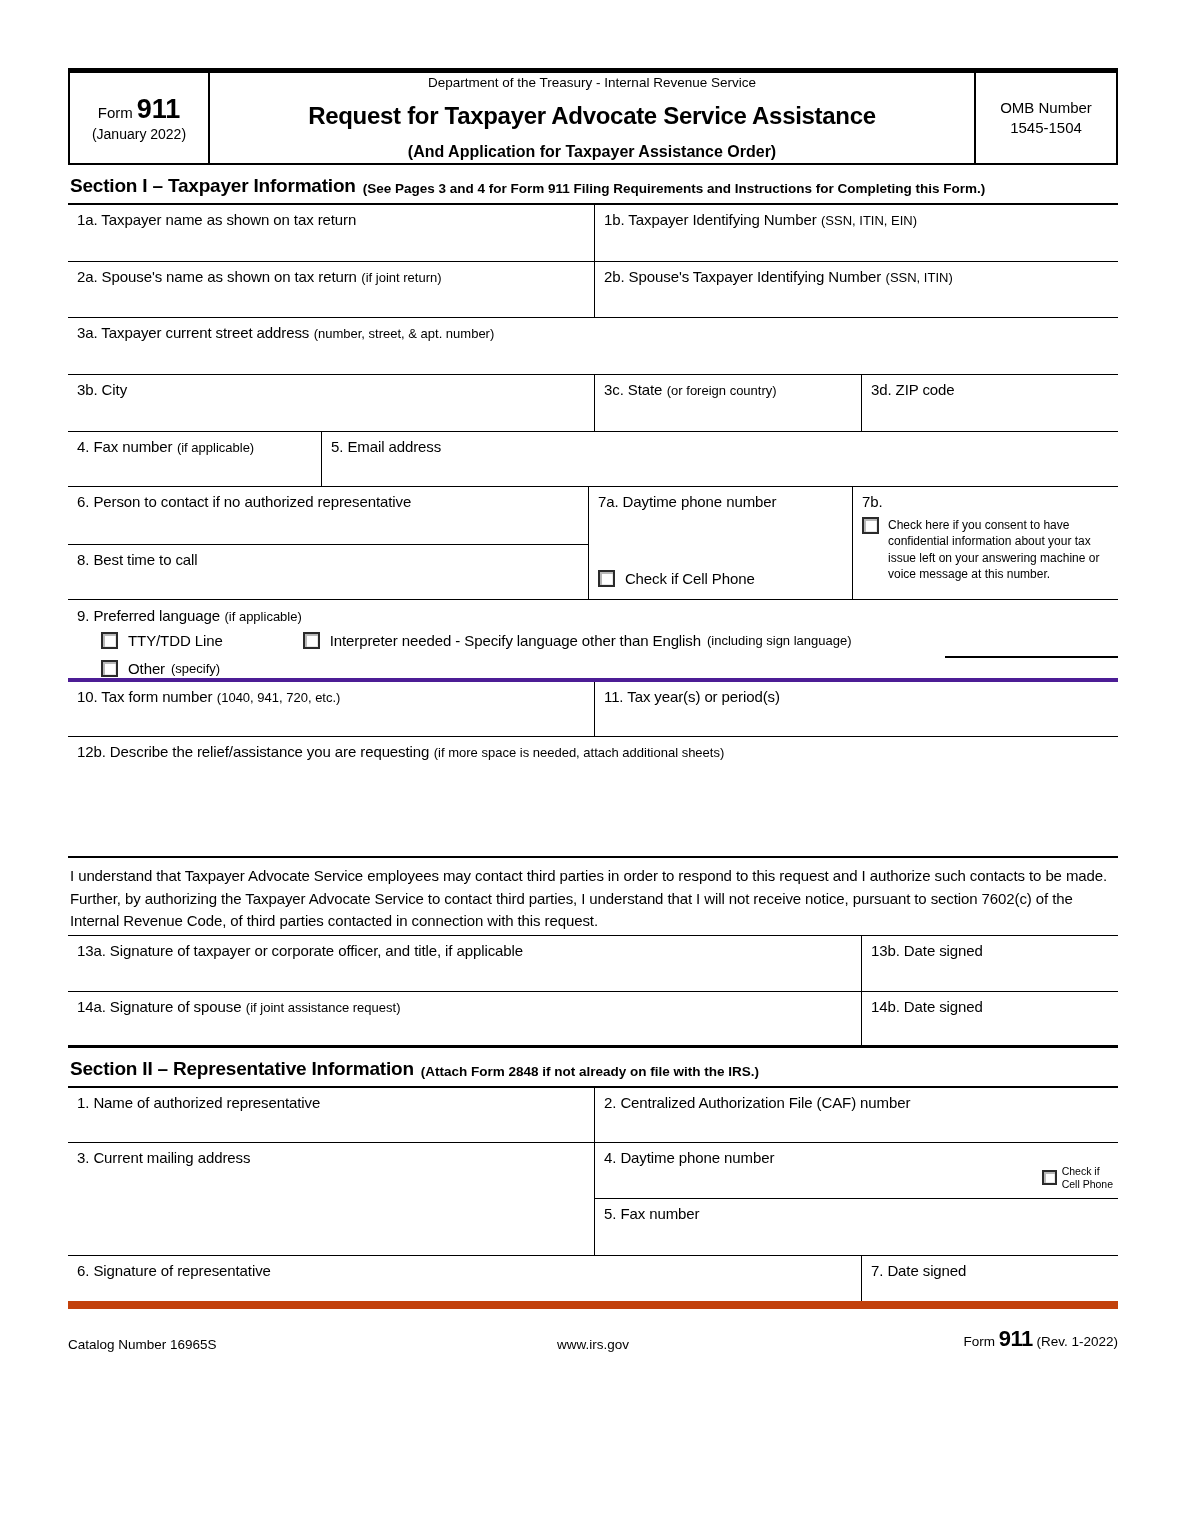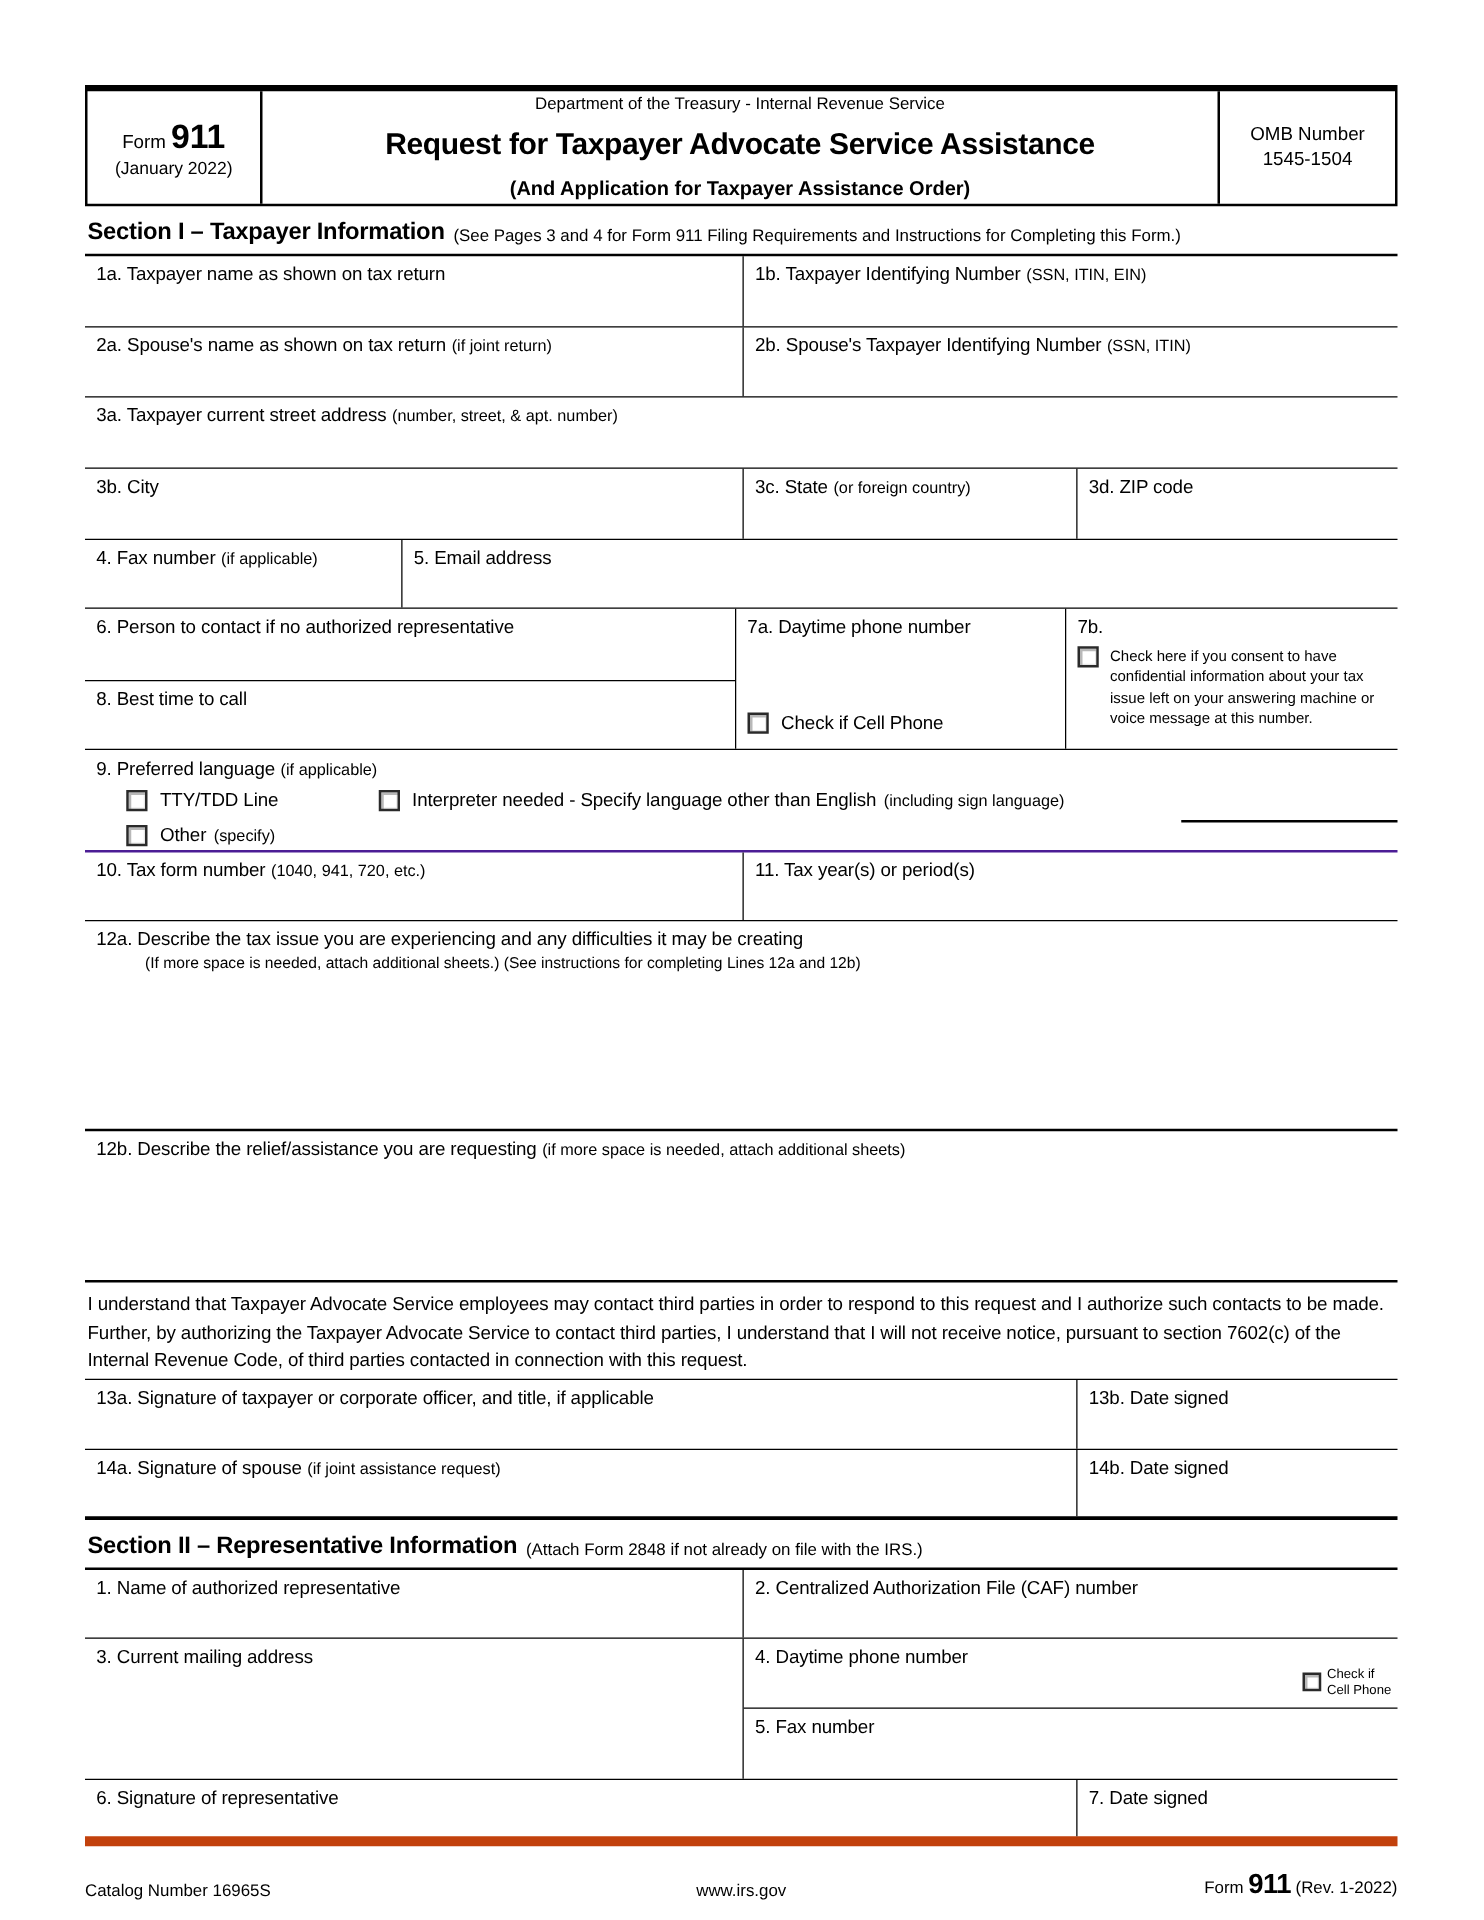--- a/index.html
+++ b/index.html
@@ -19,21 +19,21 @@
   .form-rev{font-size:14px;margin-top:1px;}
   .hdr-center{flex:1;border-right:2px solid #000;display:flex;flex-direction:column;justify-content:space-between;align-items:center;text-align:center;padding:2px 6px;}
   .agency{font-size:13.5px;}
   .main-title{font-size:24px;font-weight:bold;letter-spacing:-0.3px;margin-top:1px;}
   .sub-title{font-size:16px;font-weight:bold;margin-top:2px;}
   .hdr-right{width:140px;display:flex;flex-direction:column;justify-content:center;align-items:center;text-align:center;font-size:15px;line-height:1.35;}
 
   
   .sec-head{height:40px;border-bottom:2px solid #000;display:flex;align-items:flex-end;padding:0 0 6px 2px;}
   .sec-title{font-size:19px;font-weight:bold;letter-spacing:-0.2px;}
-  .sec-note{font-size:13.5px;margin-left:7px;padding-bottom:1px;}
+  .sec-note{font-size:13.5px;margin-left:7px;padding-bottom:1px;font-weight:bold;}
 
   
   .row{display:flex;border-bottom:1px solid #000;}
   .cell{padding:6px 8px 0 9px;position:relative;}
   .br{border-right:1px solid #000;}
   .grow{flex:1;}
   .lbl{font-size:15px;letter-spacing:-0.1px;}
   .note{font-size:13px;}
   .stack{display:flex;flex-direction:column;}
   .h57{height:57px}.h56{height:56px}.h55{height:55px}
@@ -44,21 +44,21 @@
   
   .cb{display:inline-block;width:17px;height:17px;border:2px solid #2a2a2a;background:#fff;
       box-shadow:inset 2px 2px 0 #b8b8b8, inset -1px -1px 0 #e8e8e8;vertical-align:middle;flex:none;}
   .cb.small{width:15px;height:15px;}
 
   
   .seven-a{display:flex;flex-direction:column;justify-content:space-between;padding-bottom:12px;}
   .cb-line{display:flex;align-items:center;gap:10px;}
   .seven-b-text{font-size:12px;line-height:1.37;width:222px;}
   .seven-b-row{display:flex;gap:9px;margin-top:6px;align-items:flex-start;}
-  .row9{position:relative;border-bottom:2px solid #4c1d95;height:82px;text-decoration:underline;}
+  .row9{position:relative;border-bottom:4px solid #4c1d95;height:82px;text-decoration:underline;}
   .r9-label{position:absolute;left:9px;top:7px;}
   .r9-l1{position:absolute;left:33px;top:32px;display:flex;align-items:center;gap:10px;}
   .r9-gap{width:60px;}
   .r9-l2{position:absolute;left:33px;top:60px;display:flex;align-items:center;gap:10px;}
   .fill-line{position:absolute;right:0;top:56px;width:173px;border-bottom:2px solid #000;height:0;}
   .sub-note{font-size:12.5px;margin:3px 0 0 39px;}
   .consent{font-size:15px;line-height:1.5;padding:7px 2px 0 2px;letter-spacing:-0.1px;}
   .bb2{border-bottom-width:2px;}
   .bb3{border-bottom-width:3px;}
   .bb4{border-bottom:8px solid #c2410c;}
@@ -163,26 +163,20 @@
         <span class="lbl">Other</span>
         <span class="note" style="margin-left:-4px;">(specify)</span>
       </div>
     </div>
 
     <div class="row h55">
       <div class="cell w527 br"><span class="lbl">10. Tax form number</span> <span class="note">(1040, 941, 720, etc.)</span></div>
       <div class="cell grow"><span class="lbl">11. Tax year(s) or period(s)</span></div>
     </div>
 
-    <div class="row h168 bb2">
-      <div class="cell grow">
-        <div class="lbl">12a. Describe the tax issue you are experiencing and any difficulties it may be creating</div>
-        <div class="sub-note">(If more space is needed, attach additional sheets.) (See instructions for completing Lines 12a and 12b)</div>
-      </div>
-    </div>
 
     <div class="row h115 bb2">
       <div class="cell grow"><span class="lbl">12b. Describe the relief/assistance you are requesting</span> <span class="note">(if more space is needed, attach additional sheets)</span></div>
     </div>
 
     <div class="row h70">
       <div class="consent">I understand that Taxpayer Advocate Service employees may contact third parties in order to respond to this request and I authorize such contacts to be made. Further, by authorizing the Taxpayer Advocate Service to contact third parties, I understand that I will not receive notice, pursuant to section 7602(c) of the Internal Revenue Code, of third parties contacted in connection with this request.</div>
     </div>
 
     <div class="row h56">

